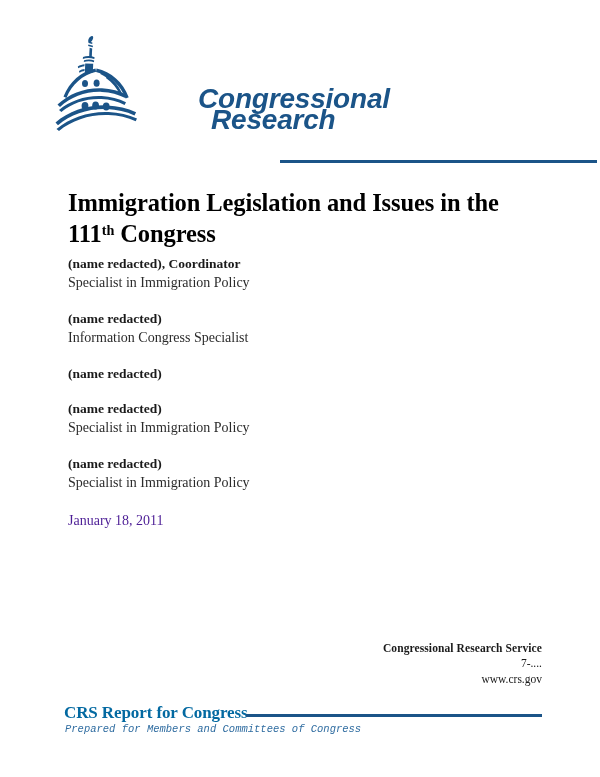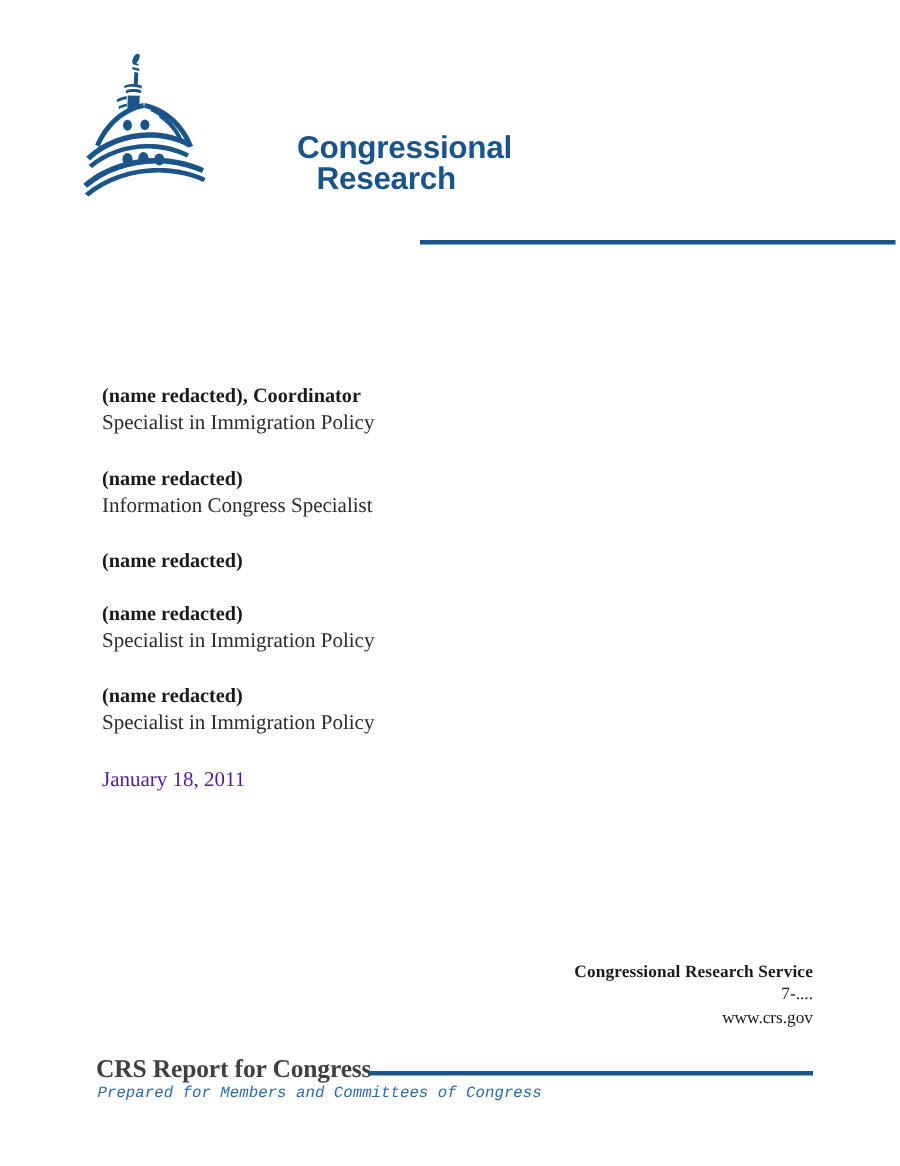--- a/index.html
+++ b/index.html
@@ -33,21 +33,22 @@
     top: 0px;
     width: 120px;
     height: 112px;
   }
   .logo-wordmark {
     position: absolute;
     left: 143px;
     top: 59px;
     font-family: "Liberation Sans", sans-serif;
     font-weight: bold;
-    font-size: 21px;
+    font-style: italic;
+    font-size: 28px;
     line-height: 20.5px;
     color: #1b5488;
     letter-spacing: -0.2px;
   }
   .logo-wordmark .wm-line {
     display: block;
     white-space: nowrap;
   }
   .wm-line.l2 { padding-left: 13px; }
   .wm-line.l3 { padding-left: 26px; }
@@ -142,21 +143,21 @@
     height: 40px;
   }
   .crs-banner-title {
     position: absolute;
     left: 0;
     top: 0;
     font-family: "Liberation Serif", serif;
     font-weight: bold;
     font-size: 17px;
     line-height: 19px;
-    color: #404040;
+    color: #0369a1;
     white-space: nowrap;
     letter-spacing: -0.1px;
   }
   .crs-banner-rule {
     position: absolute;
     left: 182px;
     top: 11px;
     width: 296px;
     height: 3px;
     background: #1b5488;
@@ -221,20 +222,21 @@
     </div>
 
     <div class="logo-wordmark">
       <span class="wm-line l1">Congressional</span>
       <span class="wm-line l2">Research</span>
     </div>
 
     <div class="masthead-rule"></div>
   </div>
 
+  <h1 class="doc-title"><span>Immigration Legislation and Issues in the </span><span>111</span><sup>th</sup><span> Congress</span></h1>
 
   <div class="authors">
 
     <div class="author-block">
       <div class="author-name">(name redacted), Coordinator</div>
       <div class="author-role">Specialist in Immigration Policy</div>
     </div>
 
     <div class="author-block">
       <div class="author-name">(name redacted)</div>

